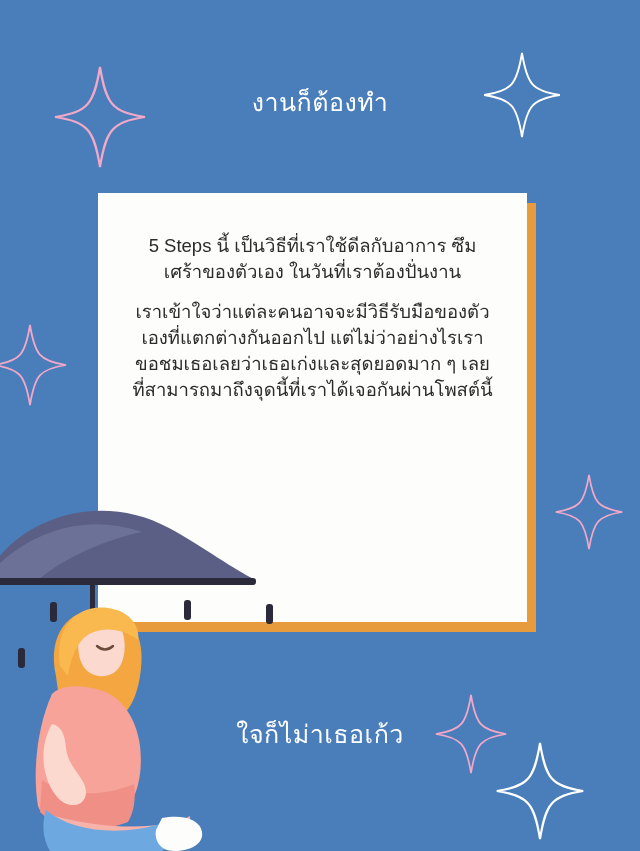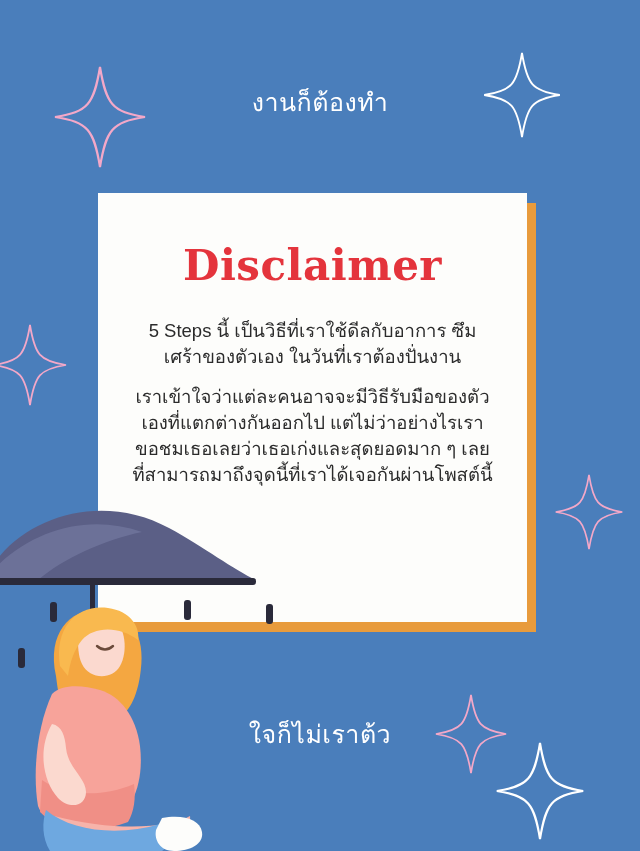--- a/index.html
+++ b/index.html
@@ -115,21 +115,20 @@
     <path d="M50 5 C56 42 62 50 95 55 C62 60 56 68 50 105 C44 68 38 60 5 55 C38 50 44 42 50 5 Z" fill="none" stroke="#f3a8c8" stroke-width="2.2"></path>
   </svg>
   <svg class="sparkle" style="left:492px;top:738px;" width="96" height="106" viewBox="0 0 100 110">
     <path d="M50 5 C56 42 62 50 95 55 C62 60 56 68 50 105 C44 68 38 60 5 55 C38 50 44 42 50 5 Z" fill="none" stroke="#ffffff" stroke-width="2.2"></path>
   </svg>
 
   <div class="heading" id="heading-top">งานก็ต้องทำ</div>
 
   <div id="card-shadow"></div>
   <div id="card">
-    <div id="card-title">Disclaimer</div>
     <div class="body-block" id="body-1">5 Steps นี้ เป็นวิธีที่เราใช้ดีลกับอาการ ซึมเศร้าของตัวเอง ในวันที่เราต้องปั่นงาน</div>
     <div class="body-block" id="body-2">เราเข้าใจว่าแต่ละคนอาจจะมีวิธีรับมือของตัวเองที่แตกต่างกันออกไป แต่ไม่ว่าอย่างไรเราขอชมเธอเลยว่าเธอเก่งและสุดยอดมาก ๆ เลย ที่สามารถมาถึงจุดนี้ที่เราได้เจอกันผ่านโพสต์นี้</div>
   </div>
 
   <div id="illustration">
     <svg width="300" height="371" viewBox="0 0 300 371">
 
       <path d="M-10 100 C 20 38 105 10 175 48 C 210 67 240 90 262 100 Z" fill="#5b5f86"></path>
       <path d="M-10 100 C 30 52 90 32 148 52 C 110 60 70 78 44 100 Z" fill="#7a7fa8" opacity=".55"></path>
       <rect x="-10" y="98" width="272" height="7" rx="3" fill="#2a2a3a"></rect>
@@ -156,15 +155,15 @@
       <path d="M58 244 C 44 268 48 300 64 318 C 76 330 92 326 92 312 C 92 298 74 288 72 268 C 71 256 68 246 58 244 Z" fill="#fbd9cf"></path>
     </svg>
 
     
     <div class="rain" style="left:56px;top:122px;"></div>
     <div class="rain" style="left:24px;top:168px;"></div>
     <div class="rain" style="left:190px;top:120px;"></div>
     <div class="rain" style="left:272px;top:124px;"></div>
   </div>
 
-  <div class="heading" id="heading-bottom">ใจก็ไม่เราต้ว</div>
+  <div class="heading" id="heading-bottom">ใจก็ไม่าเธอเก้ว</div>
 
 </div>
 
 </body></html>

